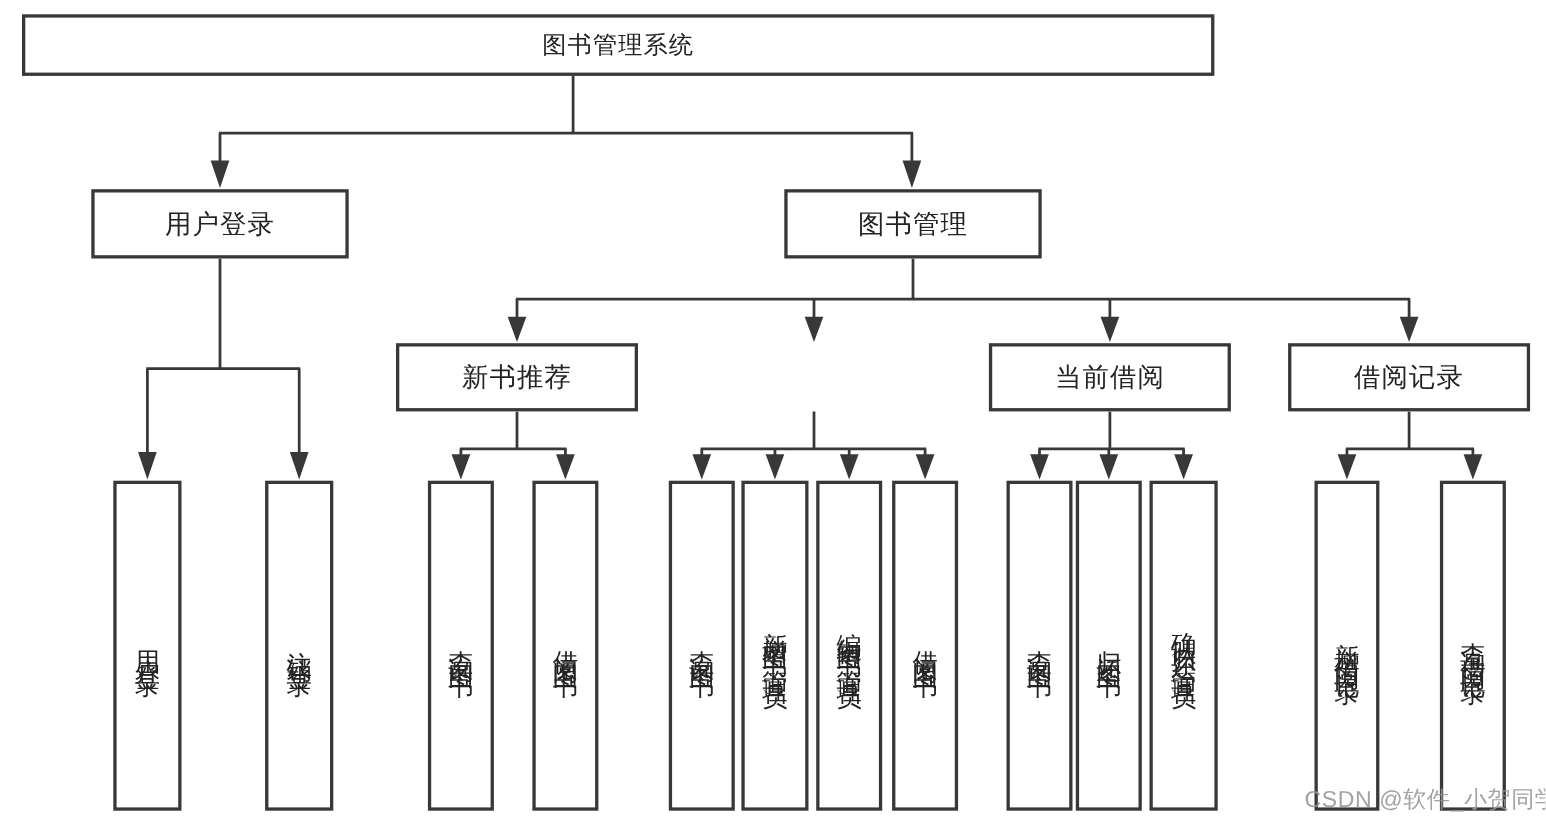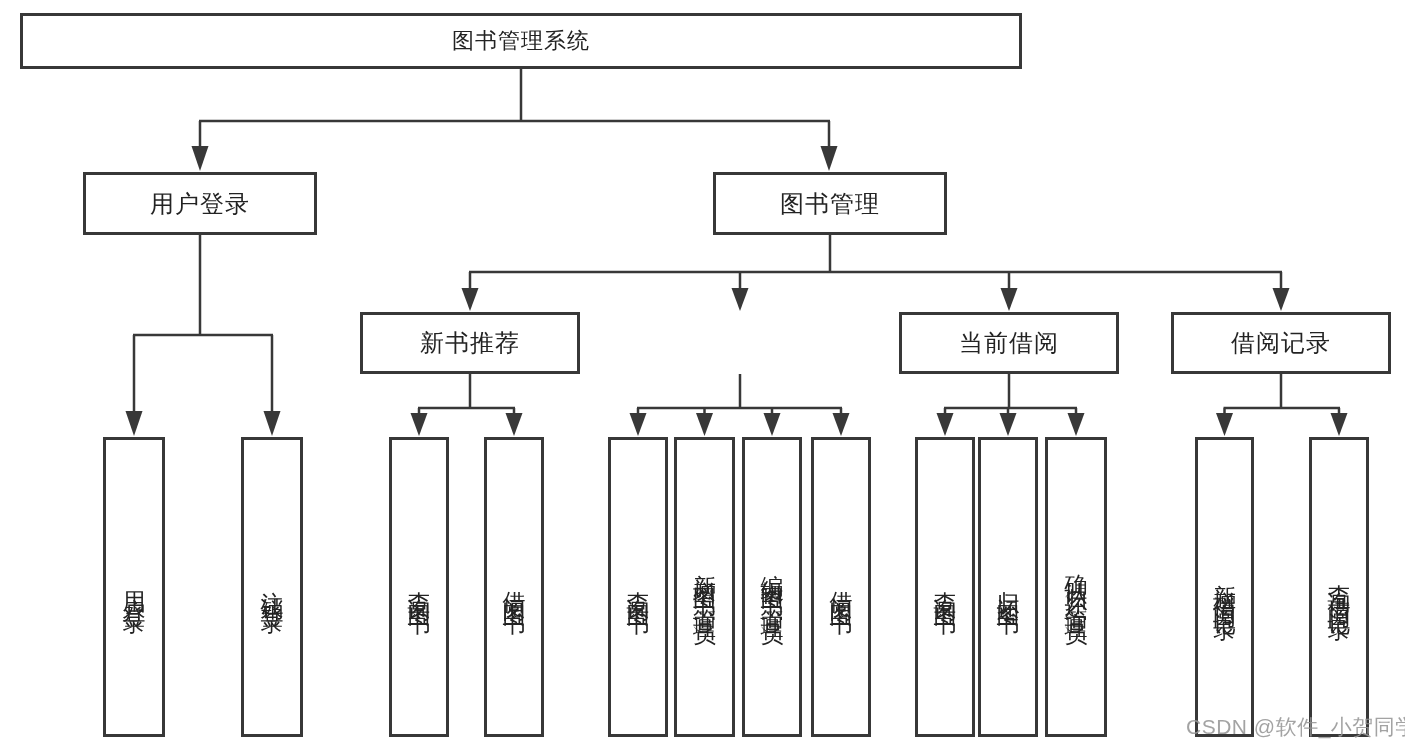--- a/index.html
+++ b/index.html
@@ -29,21 +29,21 @@
     display: flex;
     align-items: center;
     justify-content: center;
     z-index: 2;
   }
   .node .hlabel {
     color: #232323;
     white-space: nowrap;
     letter-spacing: 1px;
   }
-  .root-node { left: 20px; top: 13px; width: 1002px; height: 56px; }
+  .root-node { left: 20px; top: 13px; width: 1084px; height: 56px; }
   .root-node .hlabel { font-size: 22px; }
   .l2-node { top: 172px; height: 63px; }
   .l2-node .hlabel, .l3-node .hlabel { font-size: 24px; }
   .l3-node { top: 312px; height: 62px; }
   .leaf-node { top: 437px; height: 300px; }
   .vlabel {
     writing-mode: vertical-rl;
     text-orientation: mixed;
     font-size: 23px;
     letter-spacing: 7px;

